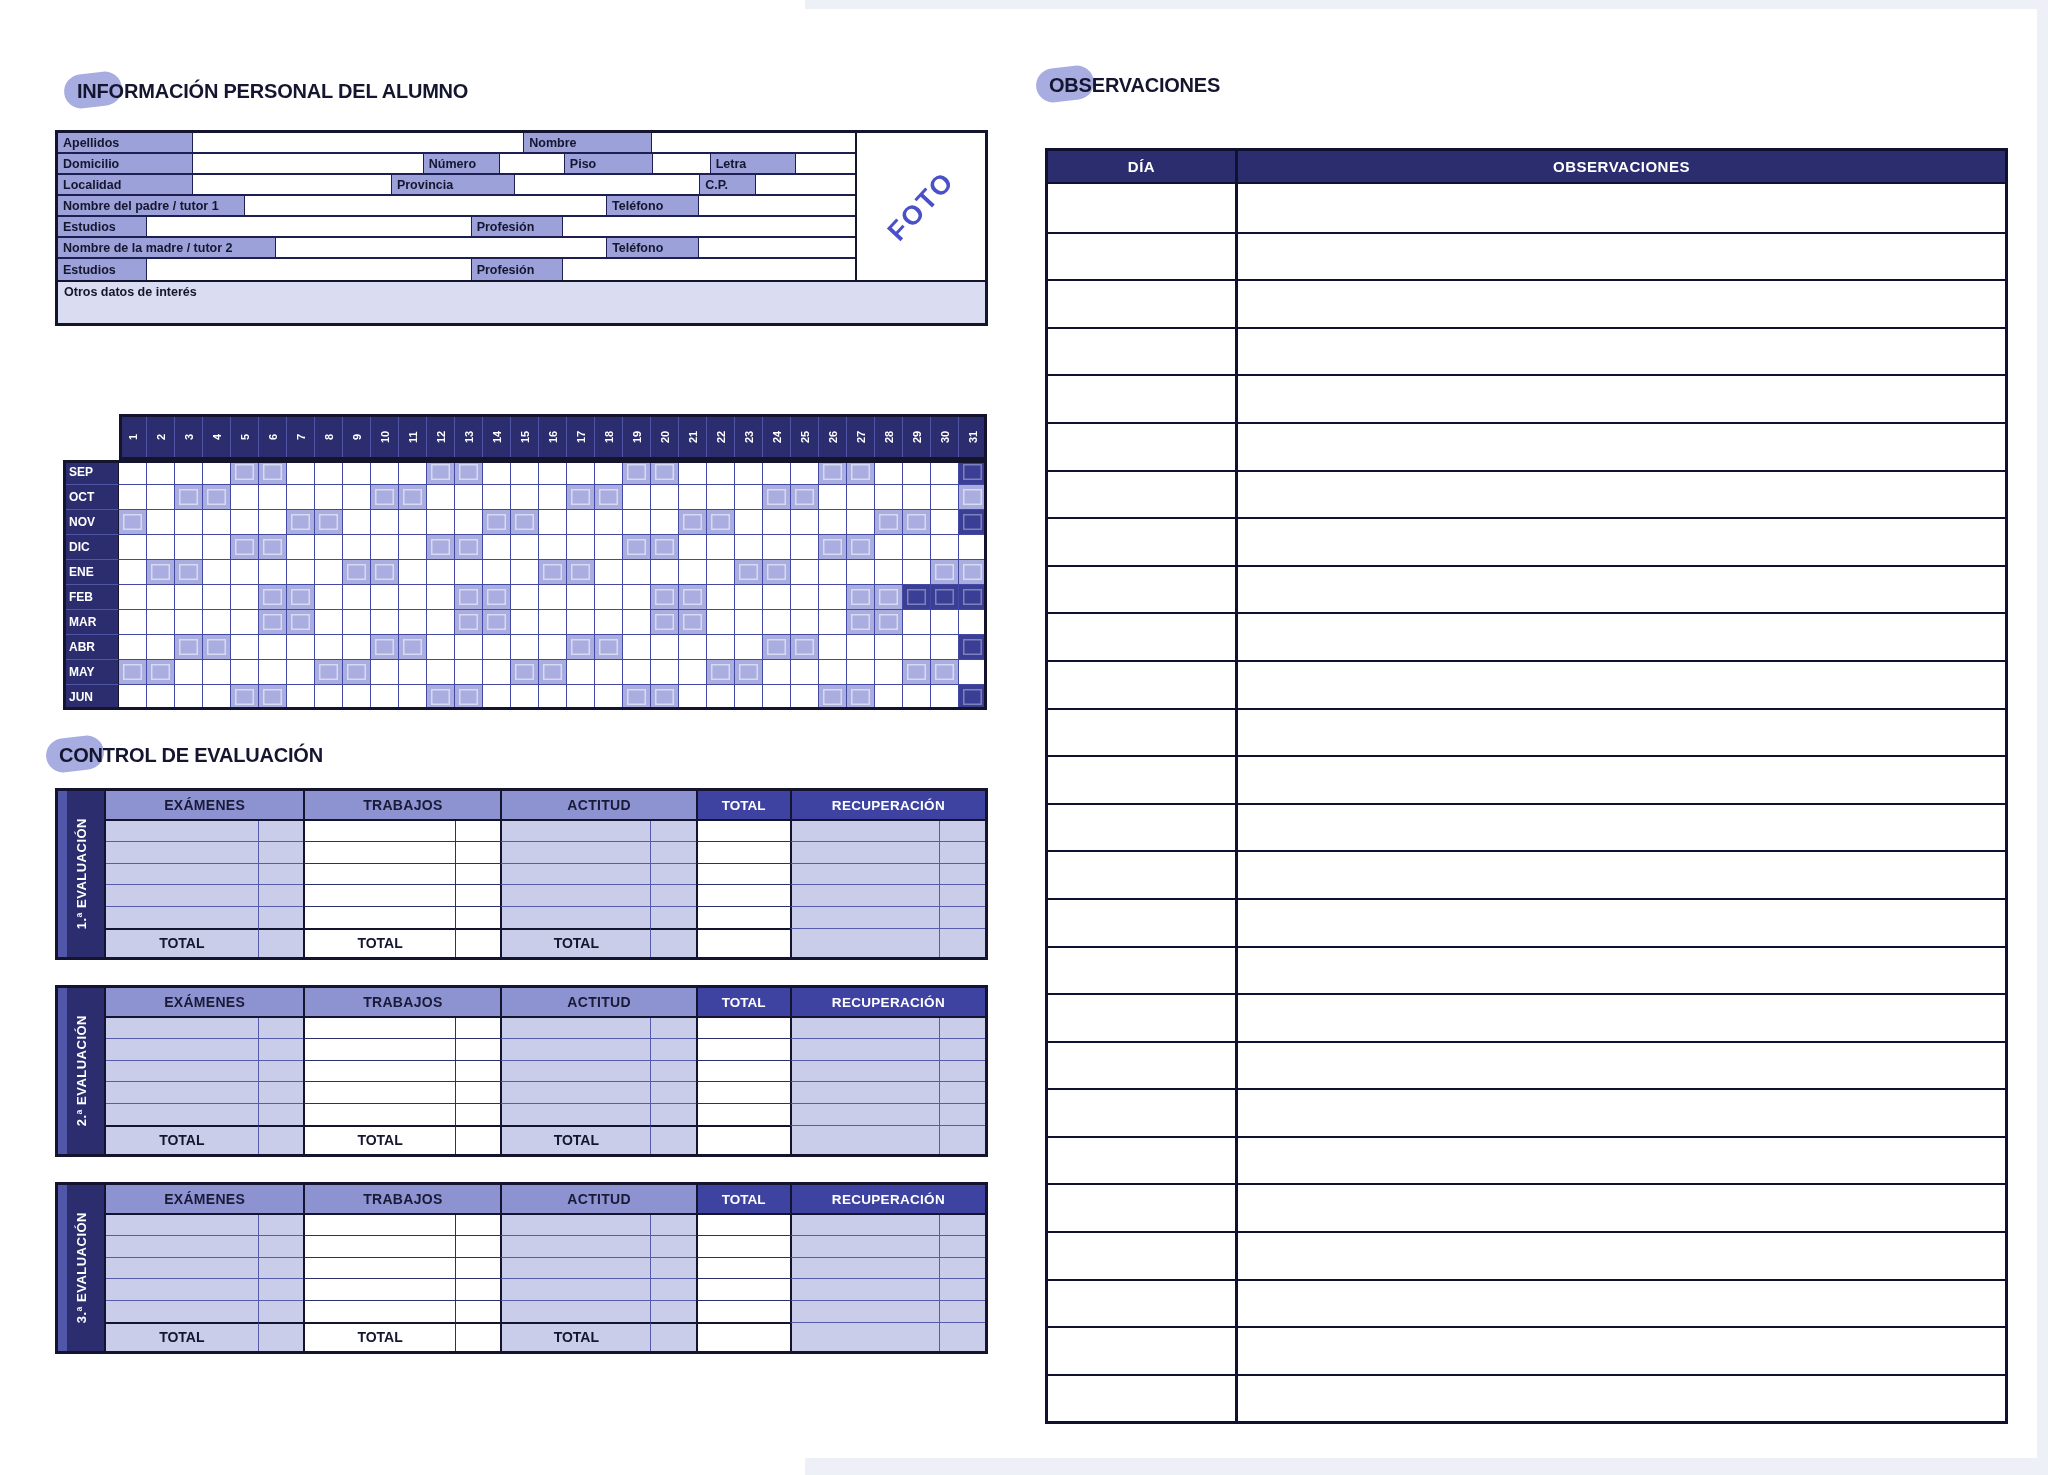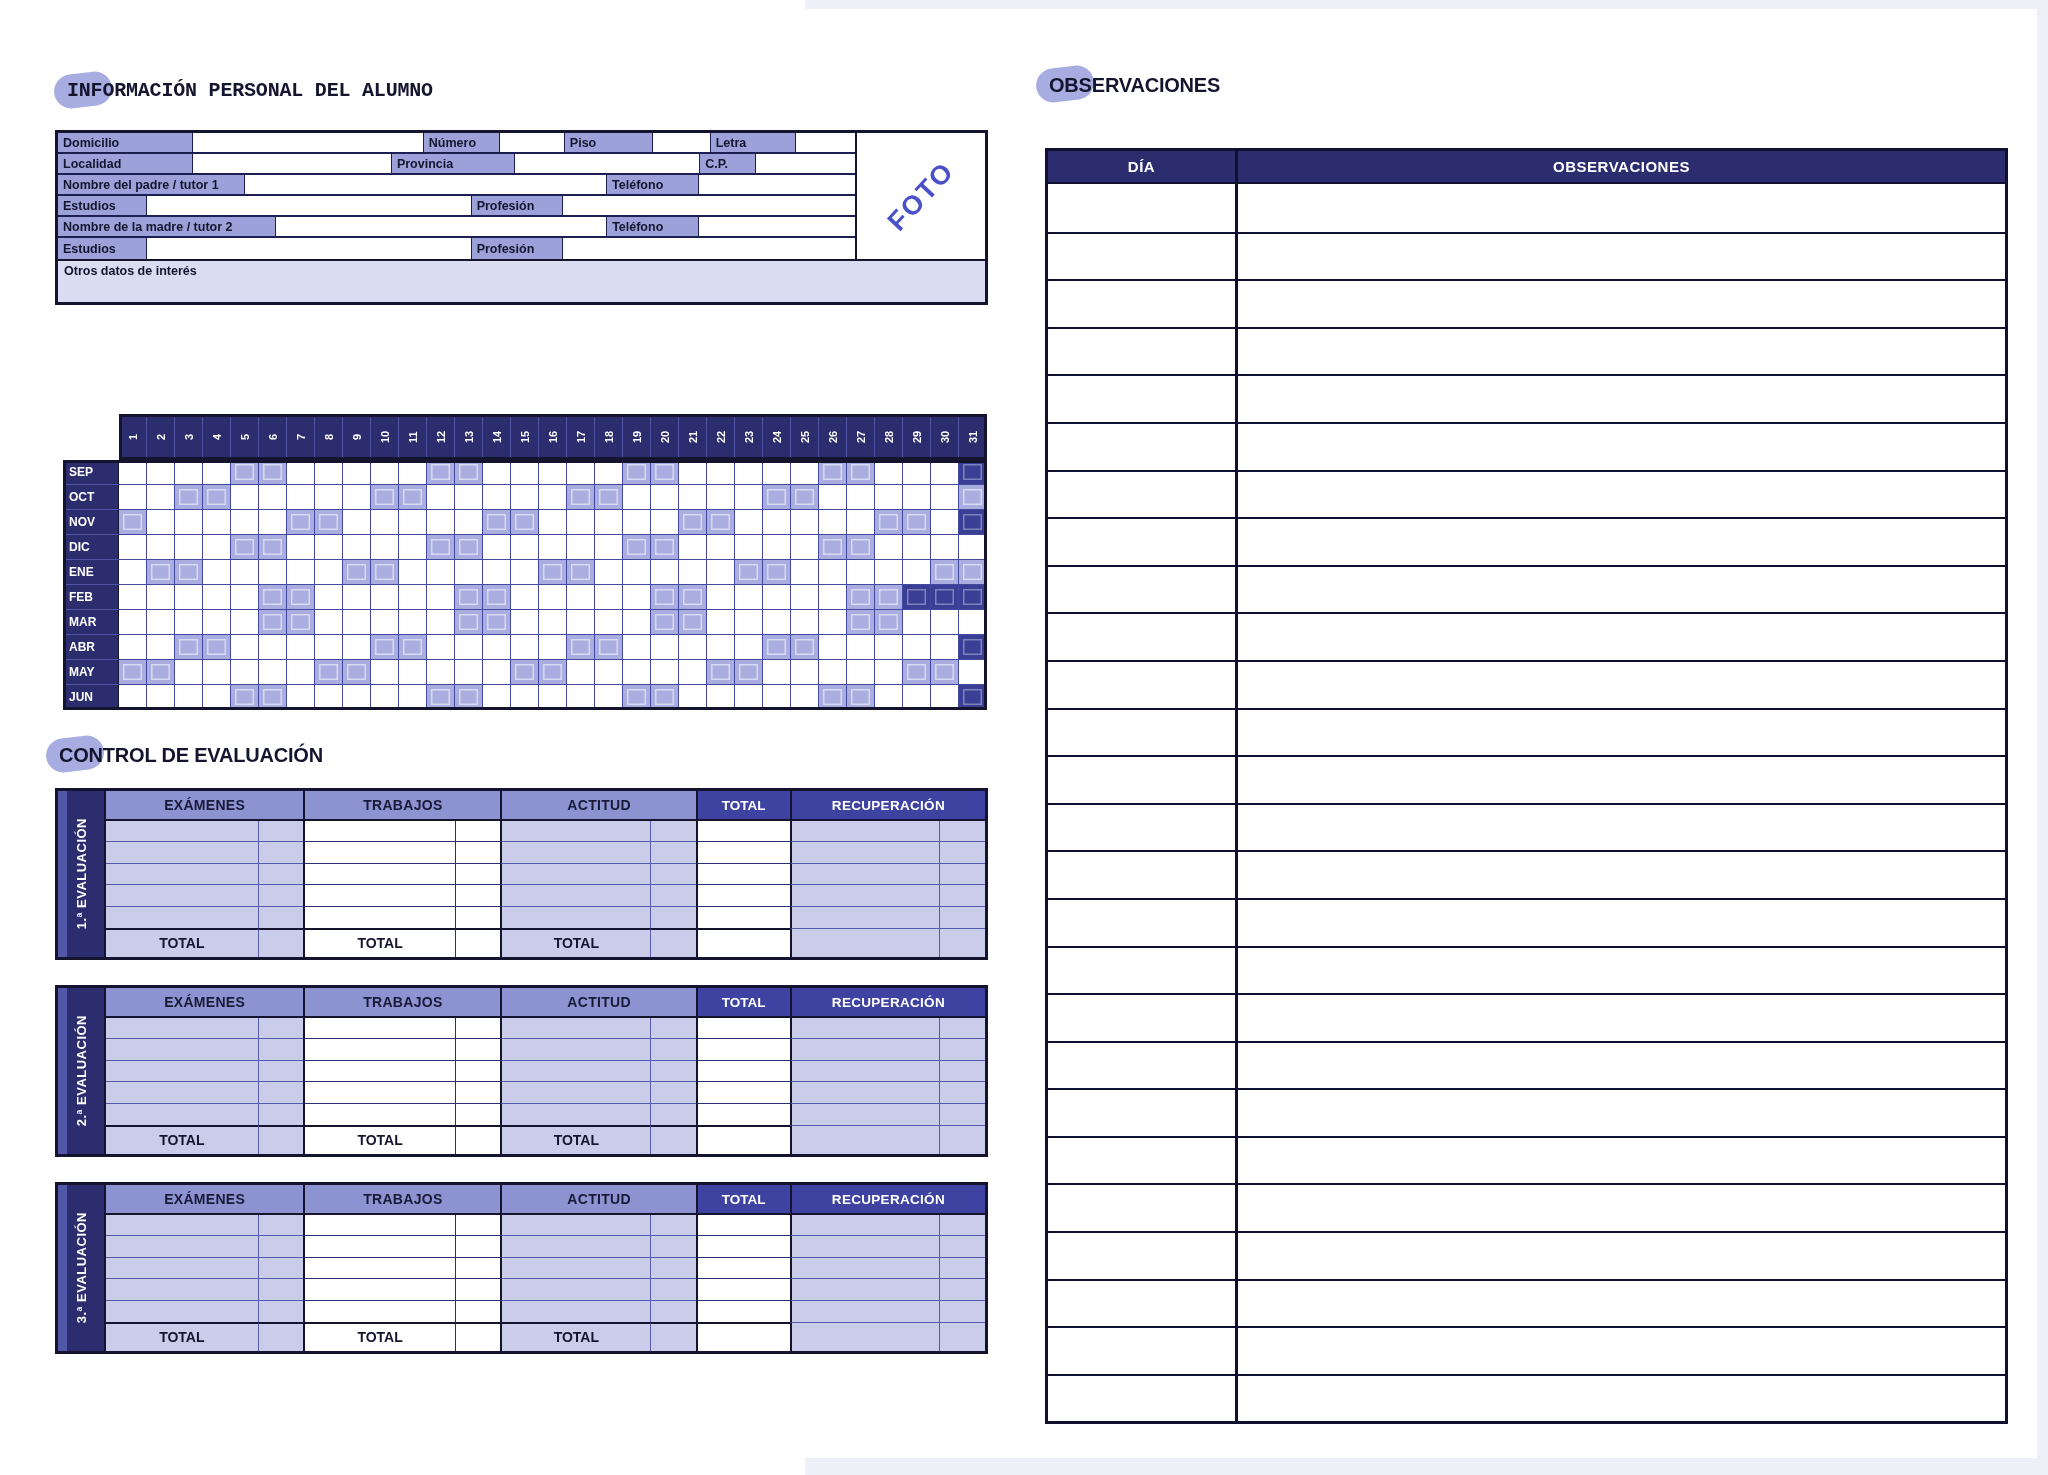--- a/index.html
+++ b/index.html
@@ -102,28 +102,34 @@
 <body>
 
 <div class="page">
 
   <div class="strip strip-top"></div>
   <div class="strip strip-bottom"></div>
   <div class="strip strip-right"></div>
 
   <div class="left-col">
 
-    <h2 class="sec" style="top:78px;left:12px;font-family:Liberation Mono, monospace;">
+    <h2 class="sec" style="top:78px;left:22px;">
       <span class="blob"></span>
       <span class="sec-text">INFORMACIÓN PERSONAL DEL ALUMNO</span>
     </h2>
 
     <div class="p-table">
       <div class="p-top">
         <div class="p-rows" id="personal-rows">
+            <div class="p-row">
+              <div class="p-label" style="width: 17%;">Apellidos</div>
+              <div class="p-input" style="width: 41.5%;"></div>
+              <div class="p-label" style="width: 16%;">Nombre</div>
+              <div class="p-input" style="width: 25.5%; border-right: none;"></div>
+            </div>
             <div class="p-row">
               <div class="p-label" style="width: 16.9%;">Domicilio</div>
               <div class="p-input" style="width: 29%;"></div>
               <div class="p-label" style="width: 9.5%;">Número</div>
               <div class="p-input" style="width: 8.2%;"></div>
               <div class="p-label" style="width: 11.1%;">Piso</div>
               <div class="p-input" style="width: 7.2%;"></div>
               <div class="p-label" style="width: 10.7%;">Letra</div>
               <div class="p-input" style="width: 7.4%; border-right: none;"></div>
             </div>

